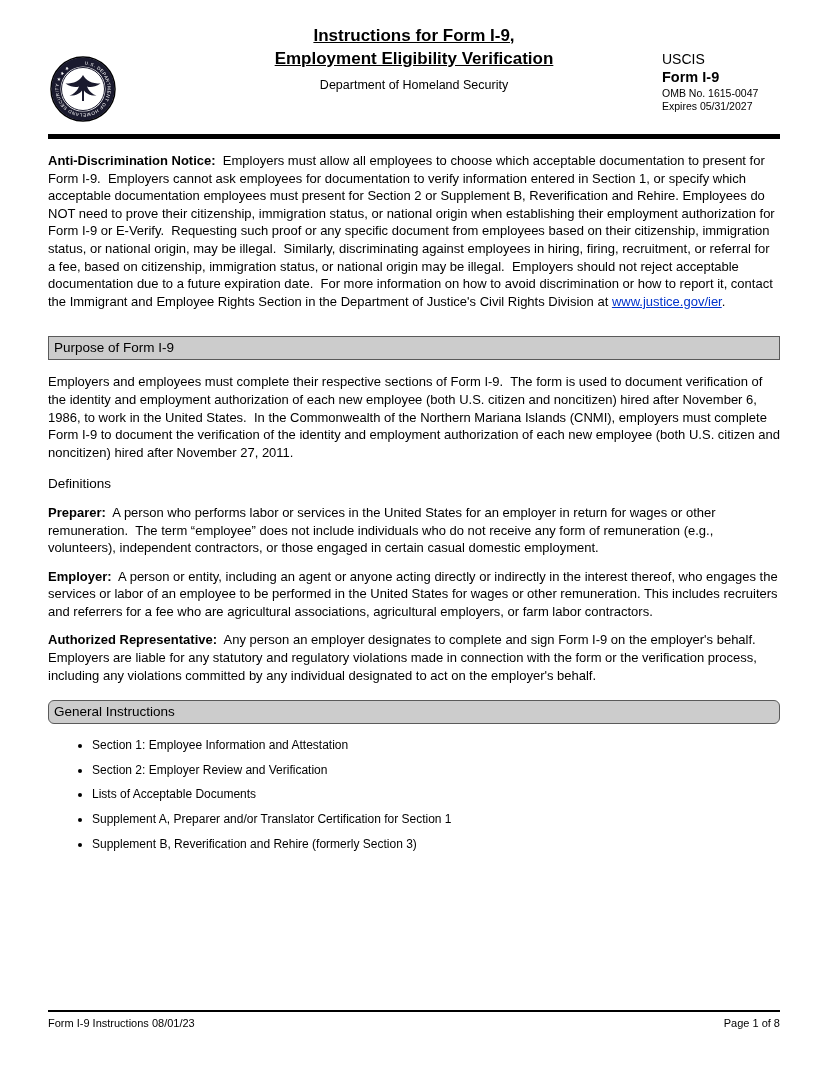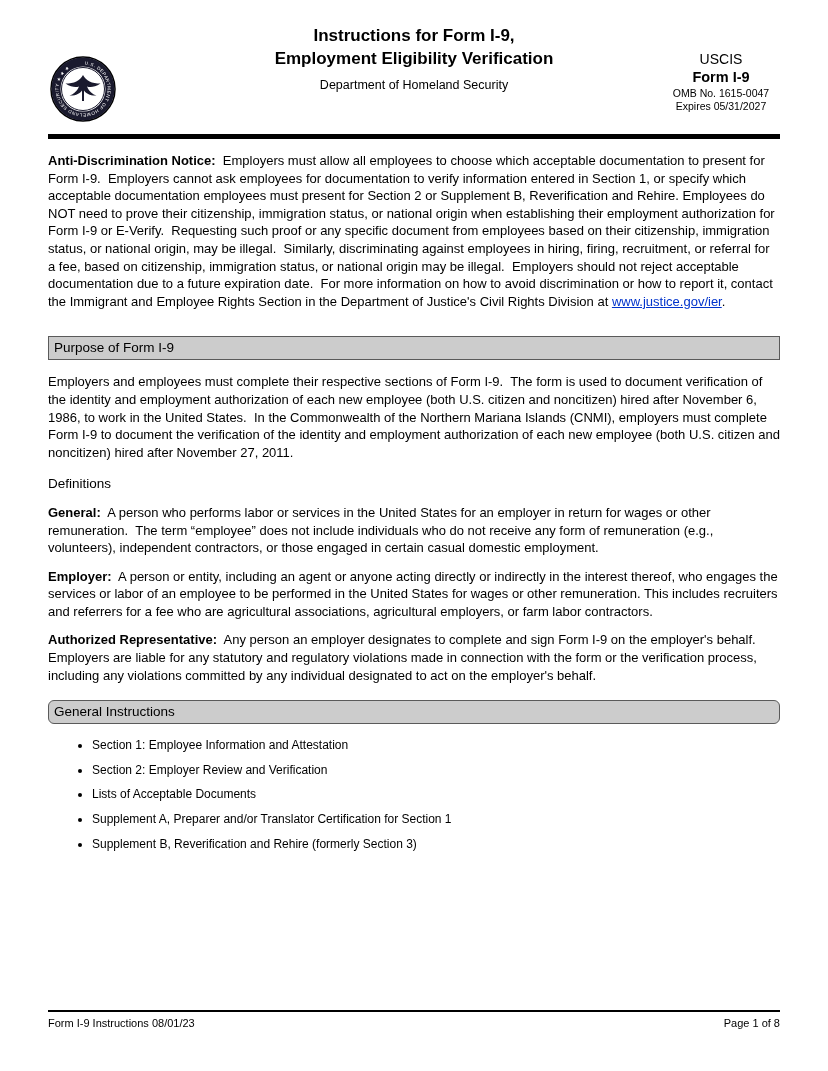--- a/index.html
+++ b/index.html
@@ -5,24 +5,24 @@
   * { box-sizing: border-box; }
   html, body { margin: 0; padding: 0; background: #ffffff; }
   .page {
     width: 828px; height: 1071px; margin: 0 auto; background: #fff;
     font-family: "Liberation Sans", sans-serif; color: #000;
     padding: 24px 48px 0 48px; position: relative; overflow: hidden;
   }
   .header { position: relative; min-height: 102px; }
   .seal { position: absolute; left: 2px; top: 32px; width: 66px; height: 66px; }
   .header-center { text-align: center; padding: 0 125px; }
-  .title { font-size: 17px; font-weight: bold; line-height: 23px; }
+  .title { font-size: 17px; font-weight: bold; line-height: 23px; text-decoration: underline; }
   .dept { font-size: 12.5px; line-height: 17px; }
   .dept-first { margin-top: 7px; }
-  .header-right { position: absolute; right: 0px; top: 26px; text-align: center; min-width: 118px; }
+  .header-right { position: absolute; right: 0px; top: 26px; min-width: 118px; }
   .uscis { font-size: 14px; line-height: 18px; }
   .form-number { font-size: 14.5px; font-weight: bold; line-height: 19px; }
   .omb { font-size: 10.5px; line-height: 13px; }
   .thick-rule { height: 5px; background: #000; margin-top: 8px; }
   .body-text { font-size: 13px; line-height: 17.6px; margin: 0 0 11px 0; white-space: pre-wrap; }
   .notice { margin-top: 13px; margin-bottom: 26px; }
   .bold { font-weight: bold; }
   .link { color: #0033cc; text-decoration: underline; cursor: pointer; }
   .section-heading {
     border: 1px solid #5a5a5a; background: #cccccc;
@@ -80,21 +80,21 @@
   <div class="thick-rule"></div>
 
   <p class="body-text notice"><span class="bold">Anti-Discrimination Notice:</span><span>  Employers must allow all employees to choose which acceptable documentation to present for Form I-9.  Employers cannot ask employees for documentation to verify information entered in Section 1, or specify which acceptable documentation employees must present for Section 2 or Supplement B, Reverification and Rehire. Employees do NOT need to prove their citizenship, immigration status, or national origin when establishing their employment authorization for Form I-9 or E-Verify.  Requesting such proof or any specific document from employees based on their citizenship, immigration status, or national origin, may be illegal.  Similarly, discriminating against employees in hiring, firing, recruitment, or referral for a fee, based on citizenship, immigration status, or national origin may be illegal.  Employers should not reject acceptable documentation due to a future expiration date.  For more information on how to avoid discrimination or how to report it, contact the Immigrant and Employee Rights Section in the Department of Justice's Civil Rights Division at </span><a class="link" href="#">www.justice.gov/ier</a><span>.</span></p>
 
   <div class="section-heading"><span>Purpose of Form I-9</span></div>
 
   <p class="body-text">Employers and employees must complete their respective sections of Form I-9.  The form is used to document verification of the identity and employment authorization of each new employee (both U.S. citizen and noncitizen) hired after November 6, 1986, to work in the United States.  In the Commonwealth of the Northern Mariana Islands (CNMI), employers must complete Form I-9 to document the verification of the identity and employment authorization of each new employee (both U.S. citizen and noncitizen) hired after November 27, 2011.</p>
 
   <p class="body-text definitions-label">Definitions</p>
 
-  <p class="body-text"><span class="bold">General:</span><span>  A person who performs labor or services in the United States for an employer in return for wages or other remuneration.  The term “employee” does not include individuals who do not receive any form of remuneration (e.g., volunteers), independent contractors, or those engaged in certain casual domestic employment.</span></p>
+  <p class="body-text"><span class="bold">Preparer:</span><span>  A person who performs labor or services in the United States for an employer in return for wages or other remuneration.  The term “employee” does not include individuals who do not receive any form of remuneration (e.g., volunteers), independent contractors, or those engaged in certain casual domestic employment.</span></p>
 
   <p class="body-text"><span class="bold">Employer:</span><span>  A person or entity, including an agent or anyone acting directly or indirectly in the interest thereof, who engages the services or labor of an employee to be performed in the United States for wages or other remuneration. This includes recruiters and referrers for a fee who are agricultural associations, agricultural employers, or farm labor contractors.</span></p>
 
   <p class="body-text"><span class="bold">Authorized Representative:</span><span>  Any person an employer designates to complete and sign Form I-9 on the employer's behalf.  Employers are liable for any statutory and regulatory violations made in connection with the form or the verification process, including any violations committed by any individual designated to act on the employer's behalf.</span></p>
 
 
   <div class="section-heading mt-lg"><span>General Instructions</span></div>
 
 
   <ul class="bullets">

